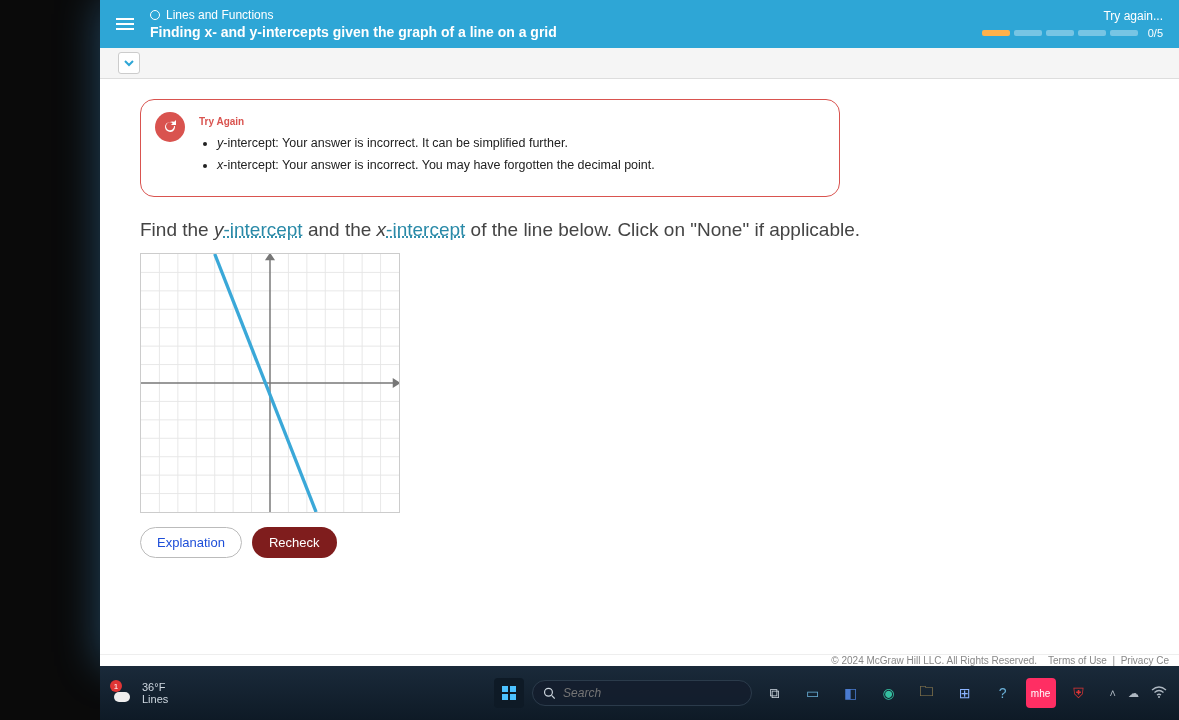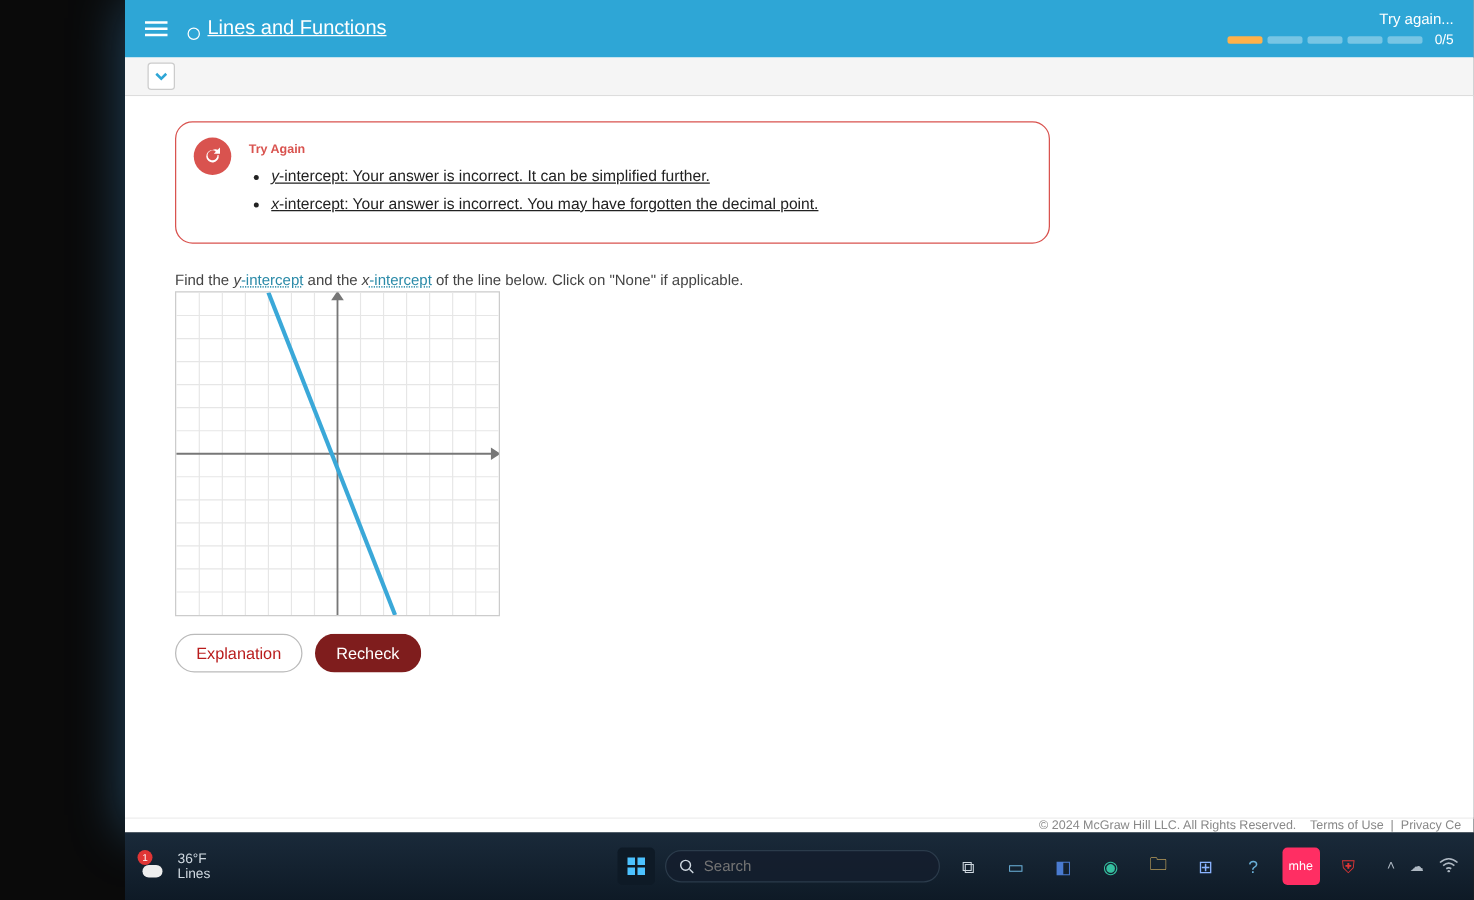--- a/index.html
+++ b/index.html
@@ -2,75 +2,76 @@
 <html><head>
 <meta charset="utf-8">
 <style>
   * { margin: 0; padding: 0; box-sizing: border-box; font-family: Arial, Helvetica, sans-serif; }
   body { width: 1179px; height: 720px; background: #000; overflow: hidden; }
   .desktop { position: relative; width: 100%; height: 100%; background: #0a0a0a; }
   .app-window { position: absolute; left: 100px; top: 0; right: 0; bottom: 54px; background: #fff; display: flex; flex-direction: column; box-shadow: 0 0 40px rgba(80,180,255,.35);}
   .topbar { background: #2ea6d6; color: #fff; padding: 8px 16px; display: flex; align-items: center; gap: 16px; }
   .ham { display:flex; flex-direction:column; gap:3px; cursor:pointer;}
   .ham span{width:18px;height:2px;background:#fff;}
-  .crumb { font-size: 16px; display:flex; align-items:flex-end; gap:6px;text-decoration:underline;}
+  .crumb { font-size: 12px; display:flex; align-items:center; gap:6px;}
   .crumb-circle{width:10px;height:10px;border:1.5px solid #fff;border-radius:50%;}
   .lesson-title { font-size: 14px; font-weight: bold; margin-top:2px;}
   .top-right { margin-left:auto; text-align:right; font-size:12px;}
   .progress { display:flex; gap:4px; margin-top:4px; align-items:center;}
   .pseg{width:28px;height:6px;background:rgba(255,255,255,.35);border-radius:2px;}
   .pseg.on{background:#ffb14a;}
   .score{font-size:11px;margin-left:6px;}
   .subbar { background:#f5f5f5; border-bottom:1px solid #ddd; padding:4px 18px;}
   .chev{width:22px;height:22px;background:#fff;border:1px solid #ccc;border-radius:3px;display:flex;align-items:center;justify-content:center;color:#2ea6d6;font-size:14px;cursor:pointer;}
   .content { flex:1; overflow:auto; padding: 20px 40px 0 40px; background:#fff;}
   .feedback-card { border:1px solid #d9534f; border-radius:14px; padding:16px 22px 18px 58px; position:relative; max-width:700px; margin-bottom:22px;}
   .fb-icon{position:absolute;left:14px;top:12px;width:30px;height:30px;border-radius:50%;background:#d9534f;color:#fff;display:flex;align-items:center;justify-content:center;font-size:16px;}
   .fb-title{color:#d9534f;font-weight:bold;font-size:10px;margin-bottom:8px;}
   .fb-sub{font-size:13px;font-weight:bold;margin-bottom:10px;color:#222;}
   .fb-list{font-size:12.5px;color:#222;padding-left:18px;}
-  .fb-list li{margin-bottom:4px;line-height:1.4;text-decoration:underline;}
+  .fb-list li{margin-bottom:4px;line-height:1.4;}
   .fb-list .var{font-style:italic;}
-  .question{font-size:12px;color:#444;margin-bottom:2px;}
+  .question{font-size:19px;color:#444;margin-bottom:12px;}
   .question .var{font-style:italic;}
   .linkish{color:#2a8aa8;text-decoration:underline dotted;cursor:help;}
   .graph-wrap{width:260px;height:260px;border:1px solid #ccc;position:relative;background:#fff;margin-bottom:14px;}
   .graph-wrap svg{position:absolute;inset:0;}
   .btn-row{display:flex;gap:10px;align-items:center;margin-bottom:8px;}
   .btn{padding:7px 16px;border-radius:18px;font-size:13px;cursor:pointer;border:1px solid transparent;}
-  .btn.outline{background:#fff;border-color:#bbb;color:#b91c1c;}
+  .btn.outline{background:#fff;border-color:#bbb;color:#1d4ed8;}
   .btn.primary{background:#7f1d1d;color:#fff;}
   .footer{font-size:10px;color:#888;text-align:right;padding:0 10px; border-top:1px solid #eee;}
   .taskbar{position:absolute;left:100px;right:0;bottom:0;height:54px;background:linear-gradient(#1a2a3a,#0e1a26);display:flex;align-items:center;padding:0 12px;gap:8px;color:#cfd8e0;font-size:11px;}
   .weather{display:flex;align-items:center;gap:8px;margin-right:auto;}
   .wicon{position:relative;width:22px;height:22px;}
   .cloud{position:absolute;bottom:2px;left:2px;width:16px;height:10px;background:#eee;border-radius:10px;}
   .badge{position:absolute;top:-2px;left:-2px;width:12px;height:12px;background:#e03535;border-radius:50%;color:#fff;font-size:8px;display:flex;align-items:center;justify-content:center;}
   .search-pill{display:flex;align-items:center;gap:8px;background:rgba(20,30,45,.9);border:1px solid #2b3b4b;border-radius:20px;padding:5px 14px 5px 10px;min-width:220px;}
-  .search-pill input{background:transparent;border:none;outline:none;color:#cfd8e0;font-size:12px;width:100%;}
+  .search-pill input{background:transparent;border:none;outline:none;color:#cfd8e0;font-size:12px;width:100%;font-style:italic;}
   .ticon{width:30px;height:30px;border-radius:4px;display:flex;align-items:center;justify-content:center;font-size:14px;cursor:pointer;}
   .tray{margin-left:8px;display:flex;align-items:center;gap:12px;color:#aeb8c2;}
 </style>
 </head>
 <body>
 
 <div class="desktop">
   <div class="app-window">
 
     <div class="topbar">
       <div class="ham">
           <span></span>
           <span></span>
           <span></span>
         </div>
       <div>
         <div class="crumb">
           <span class="crumb-circle"></span>
           <span>Lines and Functions</span>
         </div>
+        <div class="lesson-title">Finding x- and y-intercepts given the graph of a line on a grid</div>
       </div>
       <div class="top-right">
         <div>Try again...</div>
         <div class="progress">
           <div class="pseg on"></div>
           <div class="pseg"></div>
           <div class="pseg"></div>
           <div class="pseg"></div>
           <div class="pseg"></div>
           <span class="score">0/5</span>

